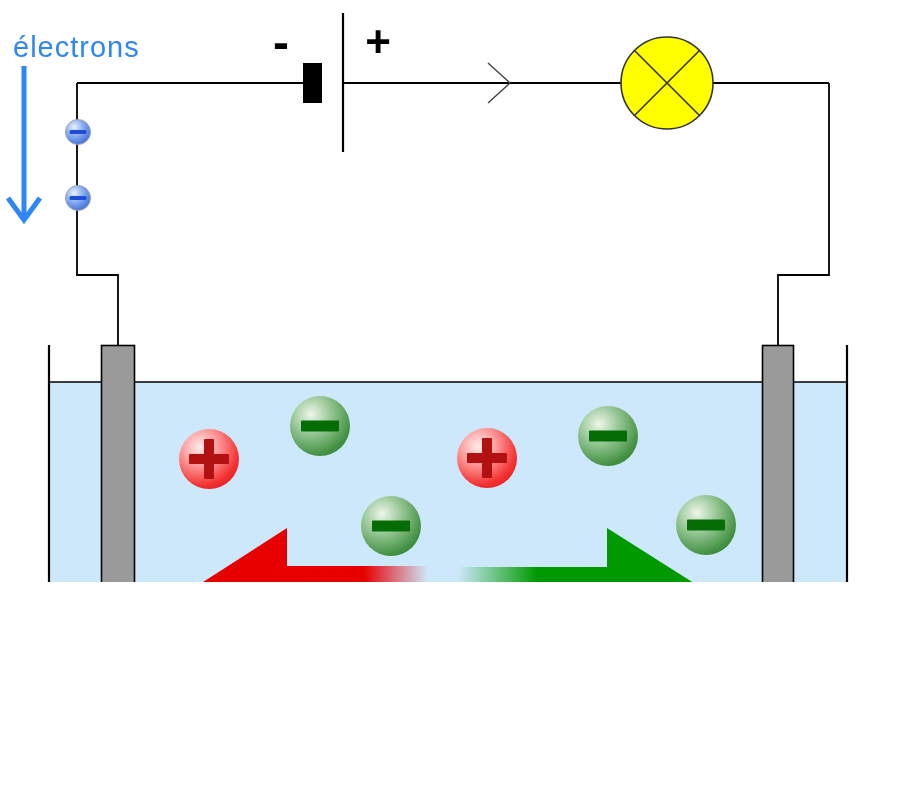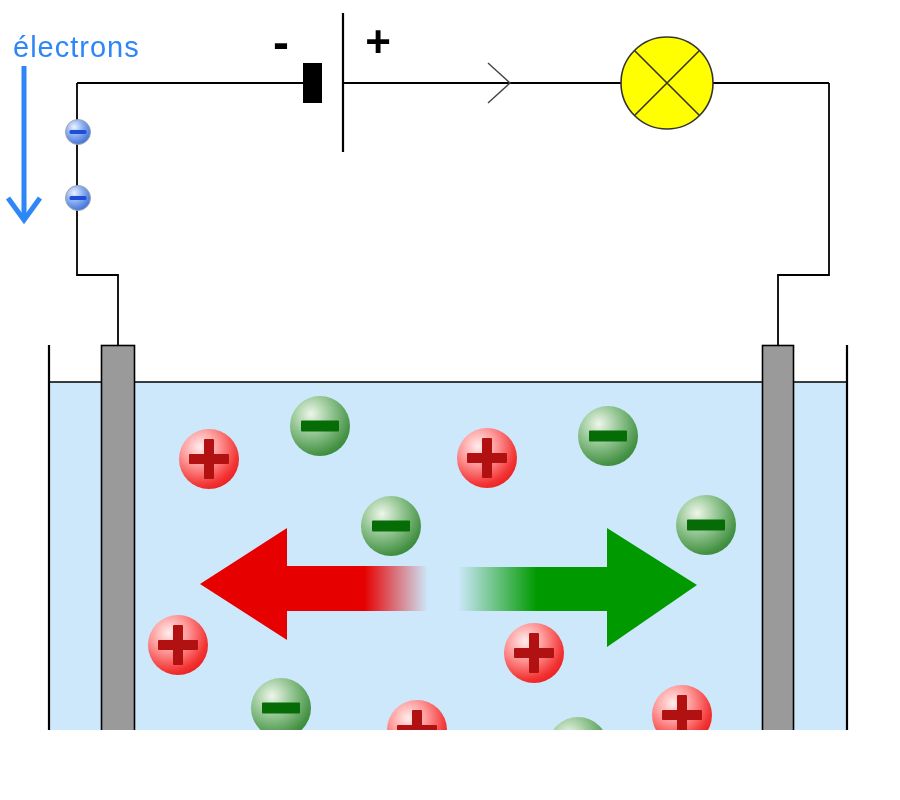--- a/index.html
+++ b/index.html
@@ -1,18 +1,18 @@
 <!DOCTYPE html>
 <html><head>
 <meta charset="utf-8">
 <style>
   html,body{margin:0;padding:0;background:#ffffff;}
   #stage{
     position:relative;
-    width:900px;height:730px;
+    width:900px;height:582px;
     background:#ffffff;
     font-family:"Liberation Sans", sans-serif;
     overflow:hidden;
   }
   svg{position:absolute;left:0;top:0;}
   text{font-family:"Liberation Sans", sans-serif;}
 </style>
 </head>
 <body>
 

